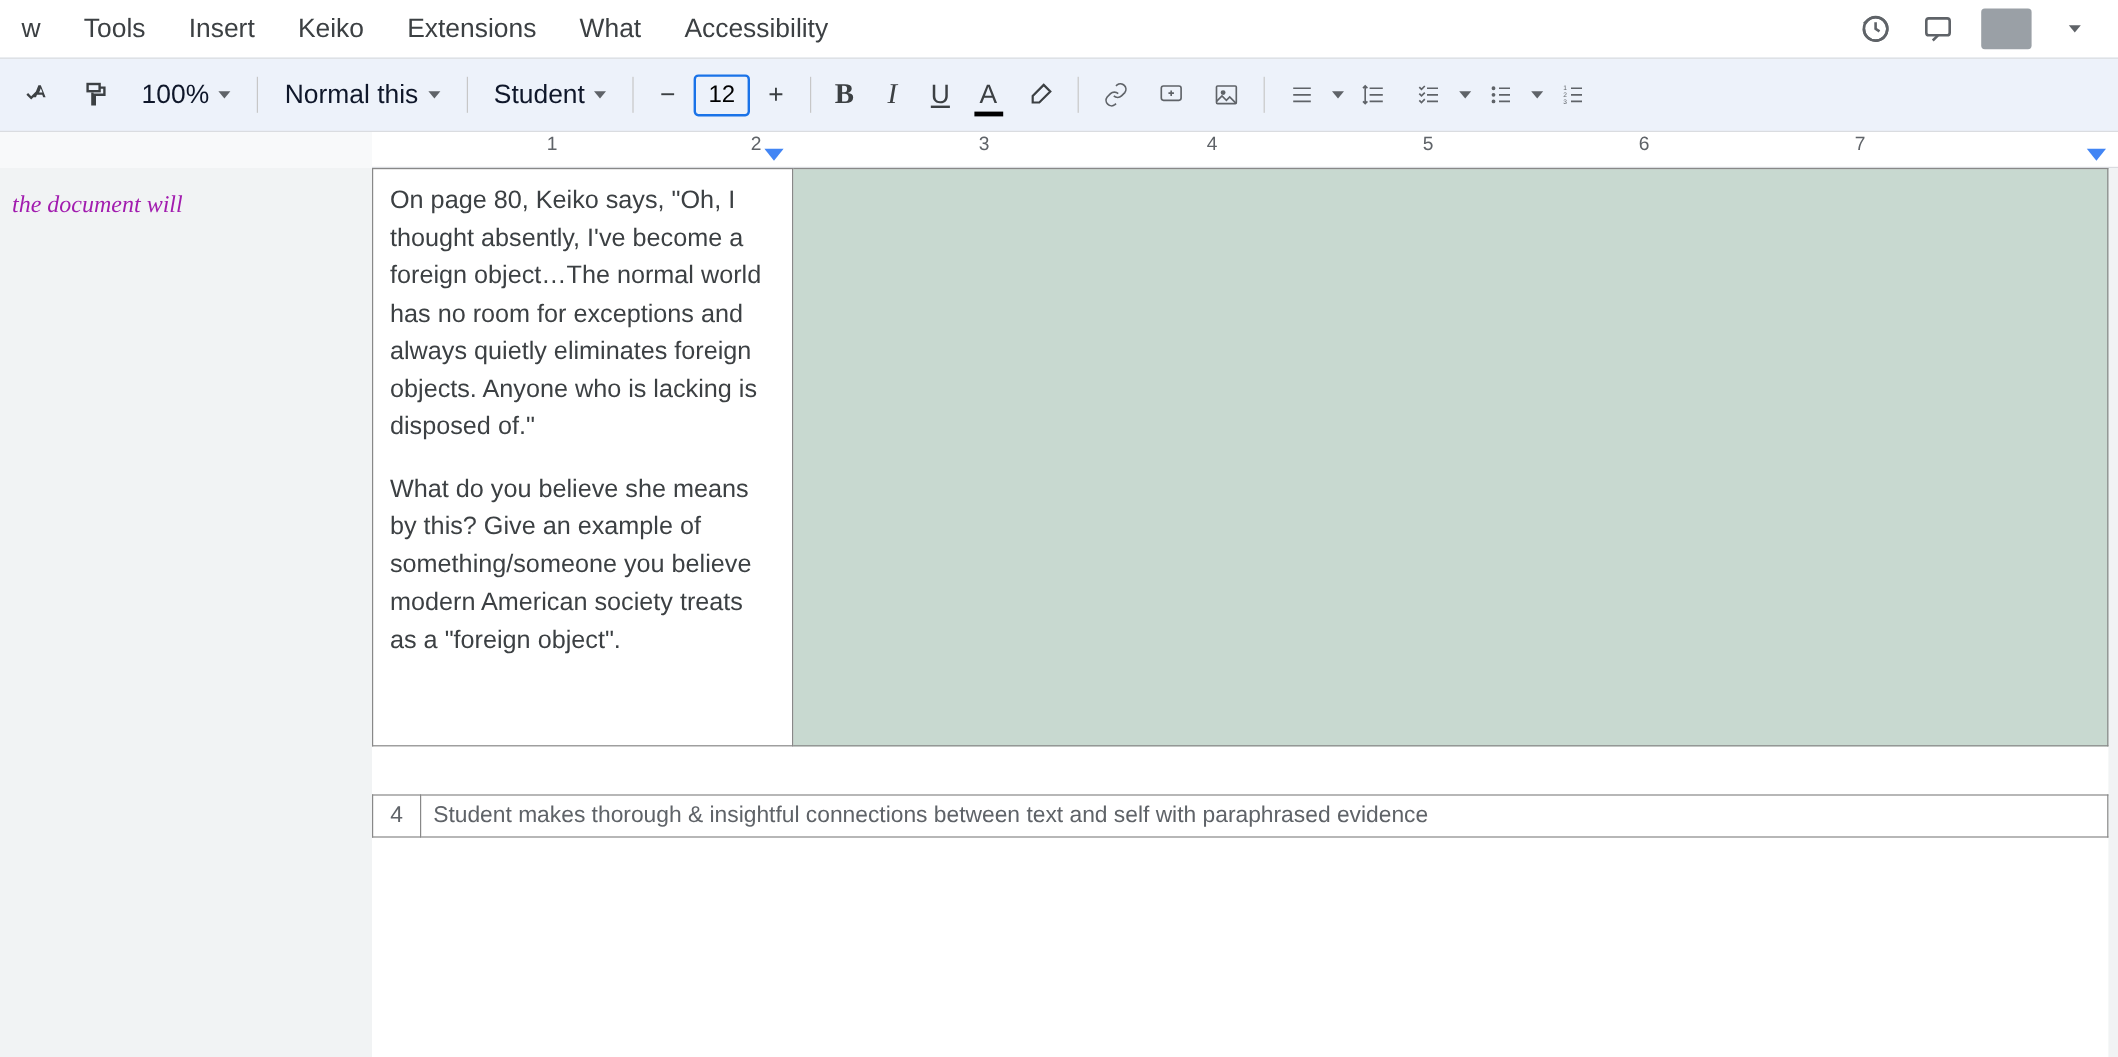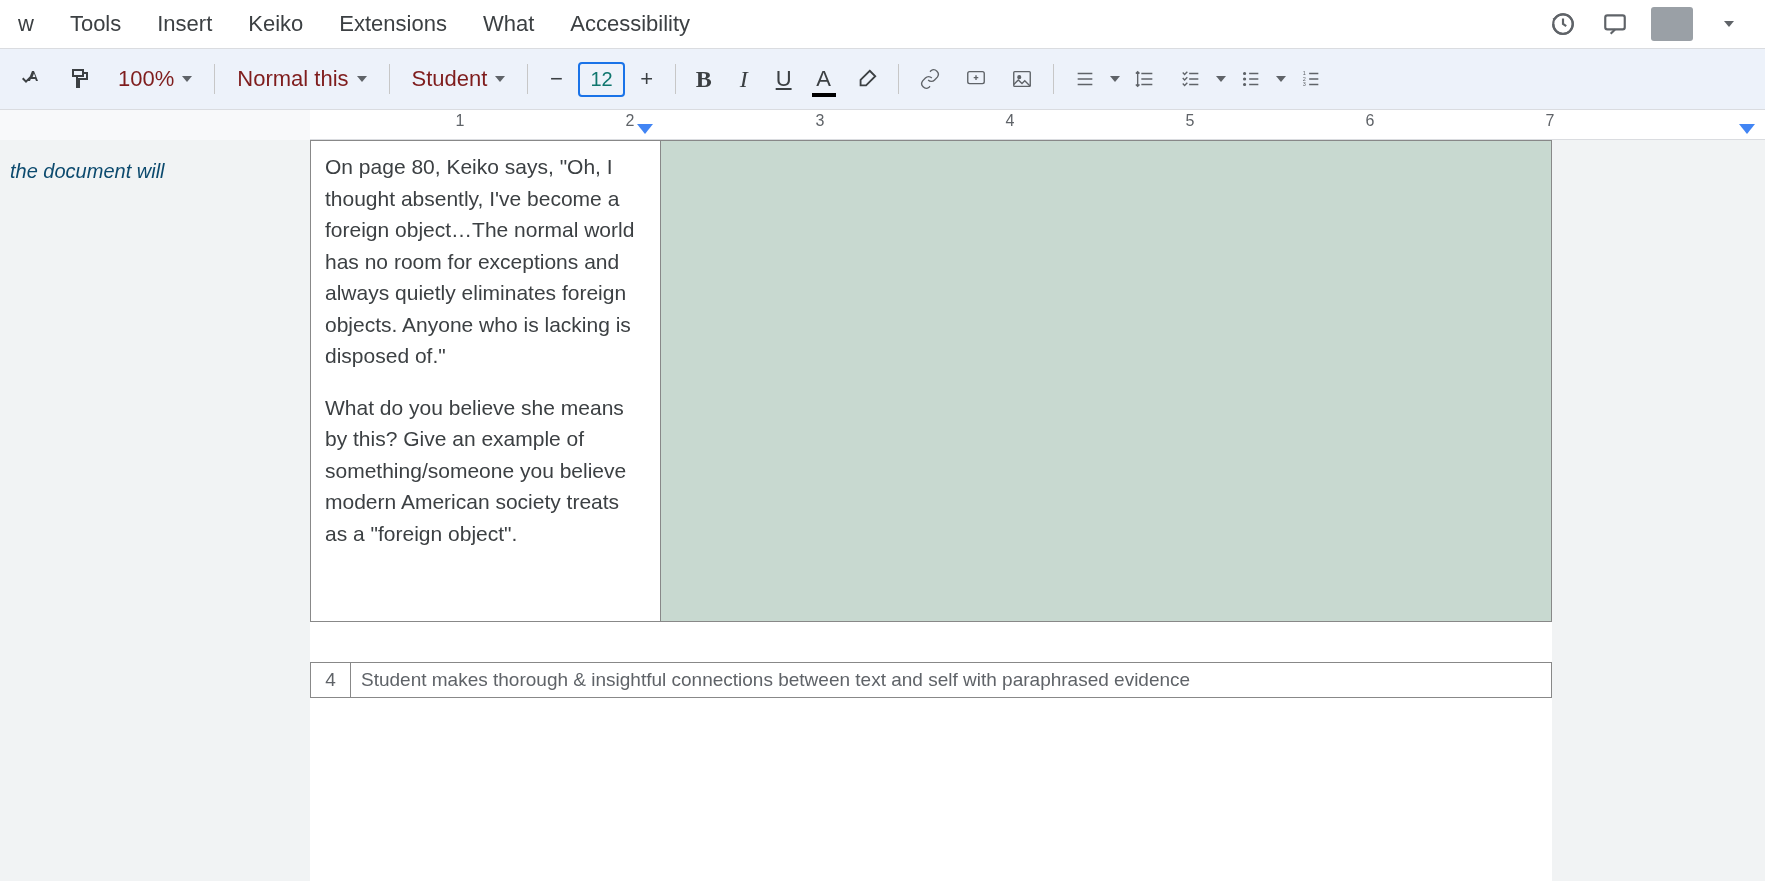--- a/index.html
+++ b/index.html
@@ -75,36 +75,36 @@
       background: #c7c7c7;
       margin: 0 6px;
     }
     .tb-dropdown {
       display: flex;
       align-items: center;
       gap: 8px;
       padding: 6px 12px;
       cursor: pointer;
       font-size: 22px;
-      color: #7f1d1d;
+      color: #0f172a;
     }
     .caret {
       width: 0; height: 0;
       border-left: 5px solid transparent;
       border-right: 5px solid transparent;
       border-top: 6px solid #5f6368;
     }
     .font-size-box {
       border: 2px solid #1a73e8;
       border-radius: 4px;
       padding: 4px 10px;
       font-size: 20px;
       min-width: 42px;
       text-align: center;
-      color: #0f766e;
+      color: #000000;
     }
     .tb-bold { font-weight: bold; font-family: 'Times New Roman', serif; font-size: 24px; }
     .tb-italic { font-style: italic; font-family: 'Times New Roman', serif; font-size: 24px; }
     .tb-underline { text-decoration: underline; font-size: 22px; }
     .text-color {
       position: relative;
       font-size: 22px;
     }
     .text-color-bar {
       position: absolute;
@@ -153,27 +153,28 @@
     .doc-area {
       display: flex;
       background: #f1f3f4;
       height: calc(100% - 140px);
       position: relative;
     }
     .outline-panel {
       width: 230px;
       padding: 20px 10px;
       font-size: 20px;
-      color: #0c4a6e;
+      color: #a21caf;
       font-style: italic;
+      font-family: Liberation Serif, serif;
     }
     .page {
       background: #fff;
       margin-left: 80px;
-      width: 1242px;
+      width: 1447px;
       position: relative;
     }
     .doc-table {
       border-collapse: collapse;
       width: 100%;
       margin-top: 0;
     }
     .doc-table td {
       border: 1px solid #888;
       padding: 10px 14px;

